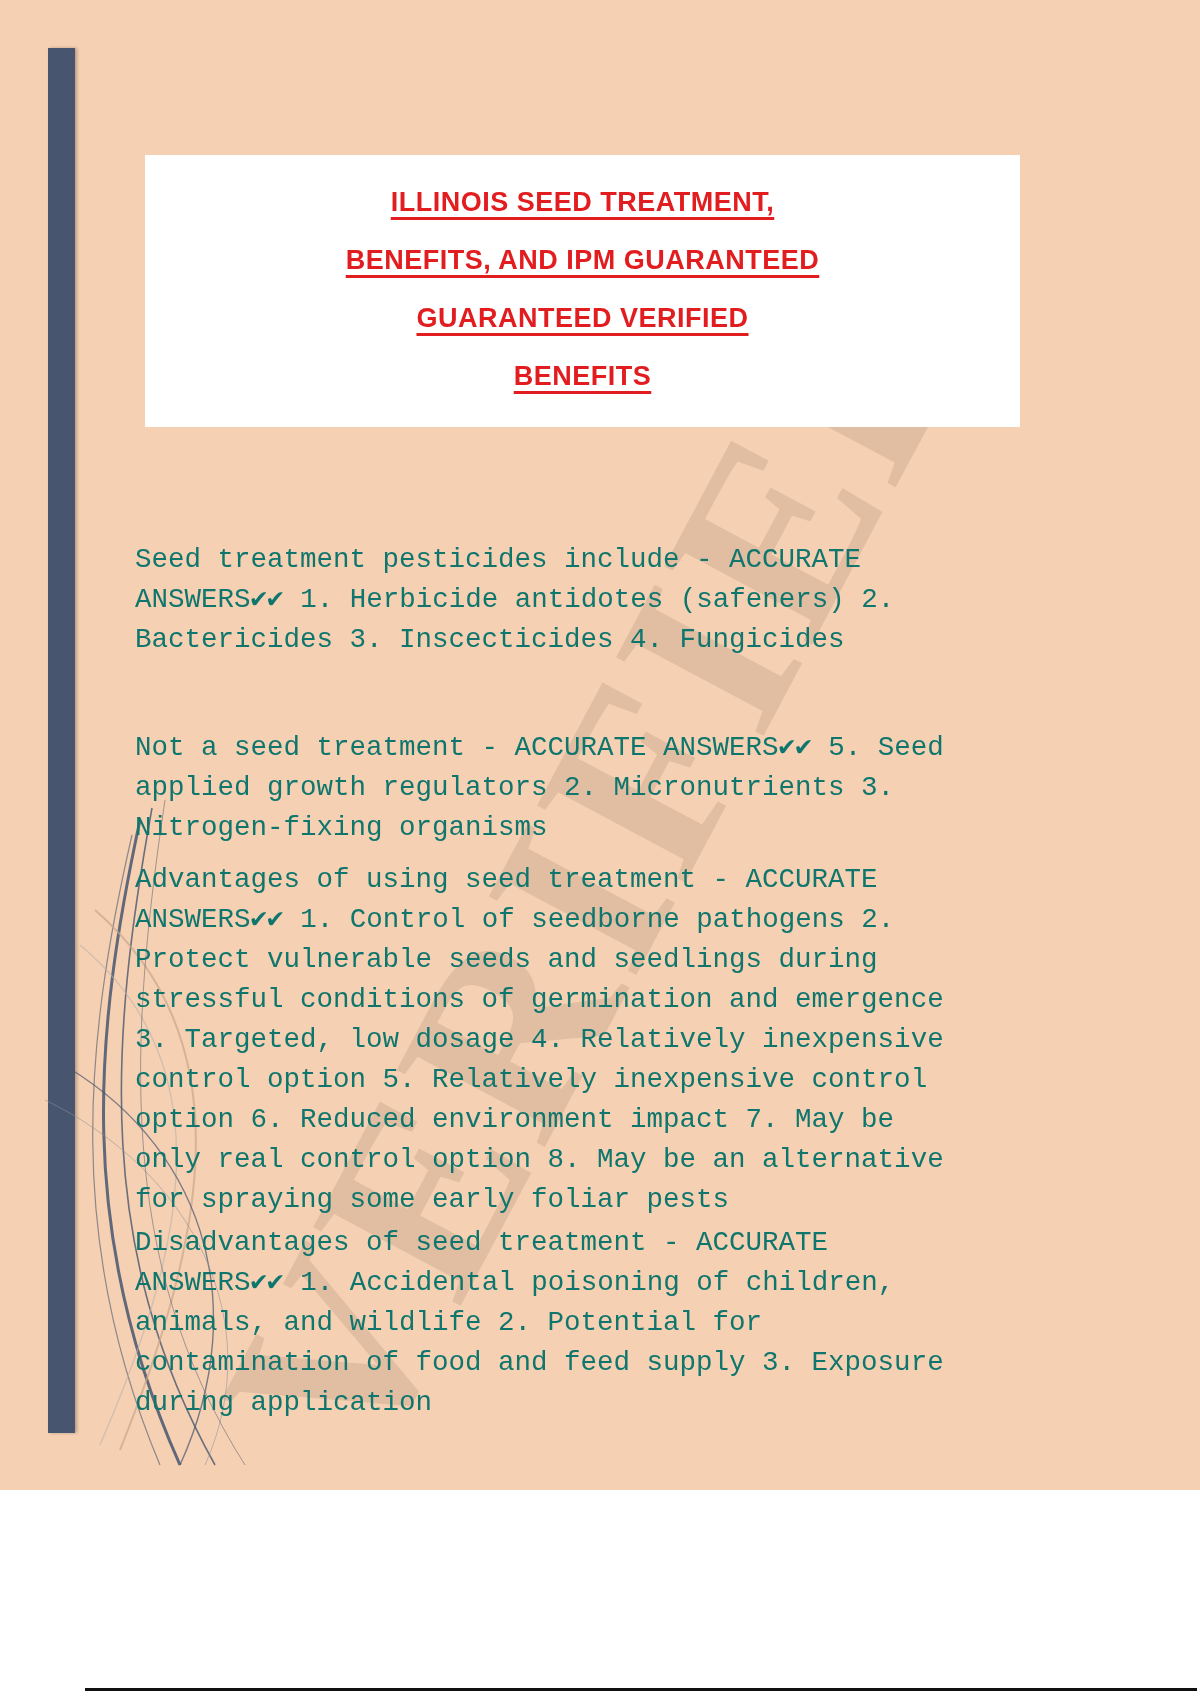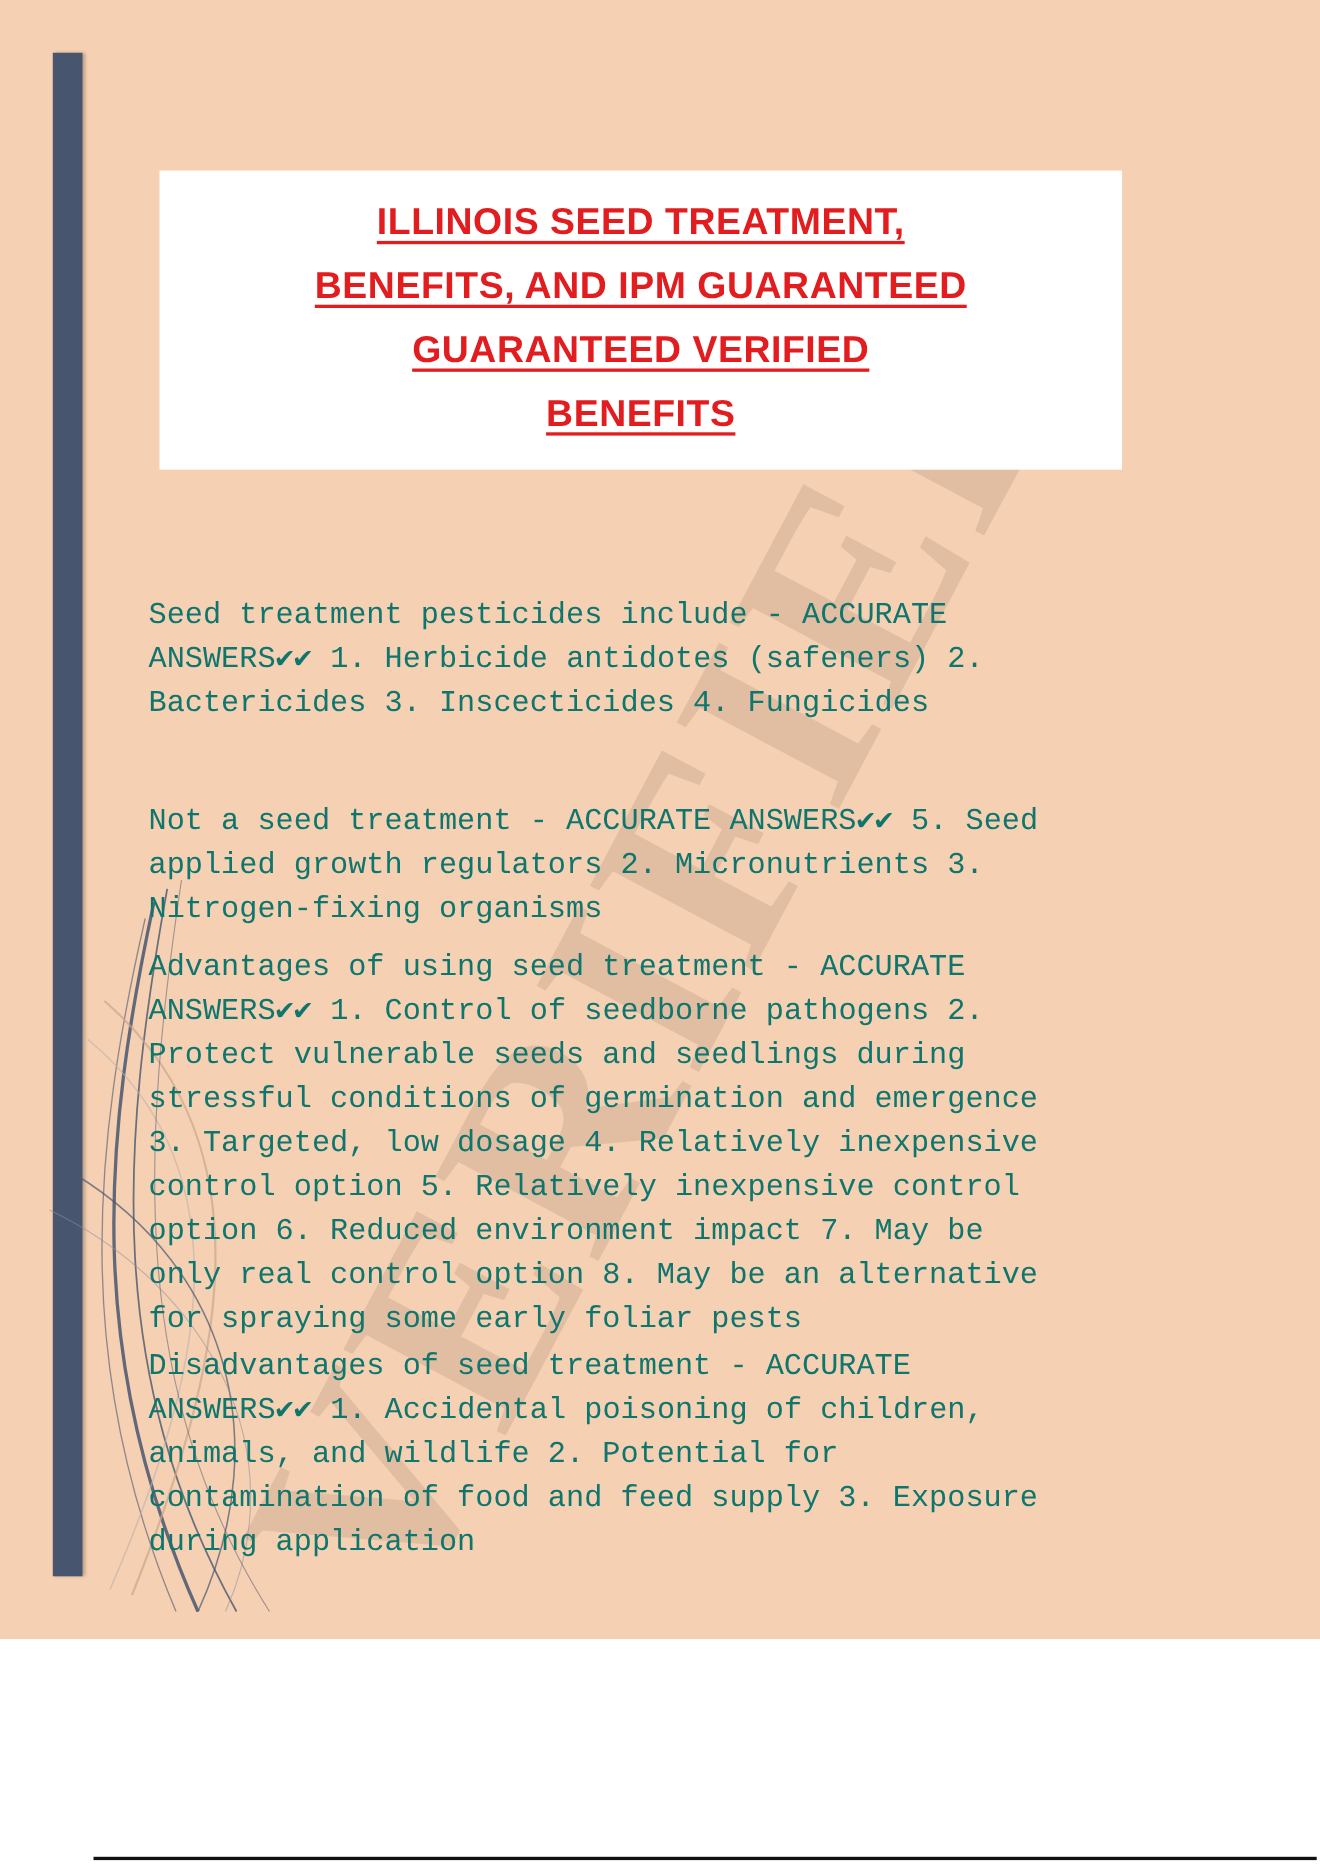--- a/index.html
+++ b/index.html
@@ -54,21 +54,21 @@
     left: 145px;
     top: 155px;
     width: 855px;
     background: #ffffff;
     padding: 18px 10px 22px 10px;
     text-align: center;
   }
   .title-line {
     font-family: "Liberation Sans", sans-serif;
     font-weight: 800;
-    font-size: 34px;
+    font-size: 27px;
     line-height: 58px;
     color: #e21d1f;
     text-decoration: underline;
     text-decoration-thickness: 3px;
     text-underline-offset: 6px;
     letter-spacing: 0.5px;
   }
   .qa-paragraph {
     position: absolute;
     left: 135px;

